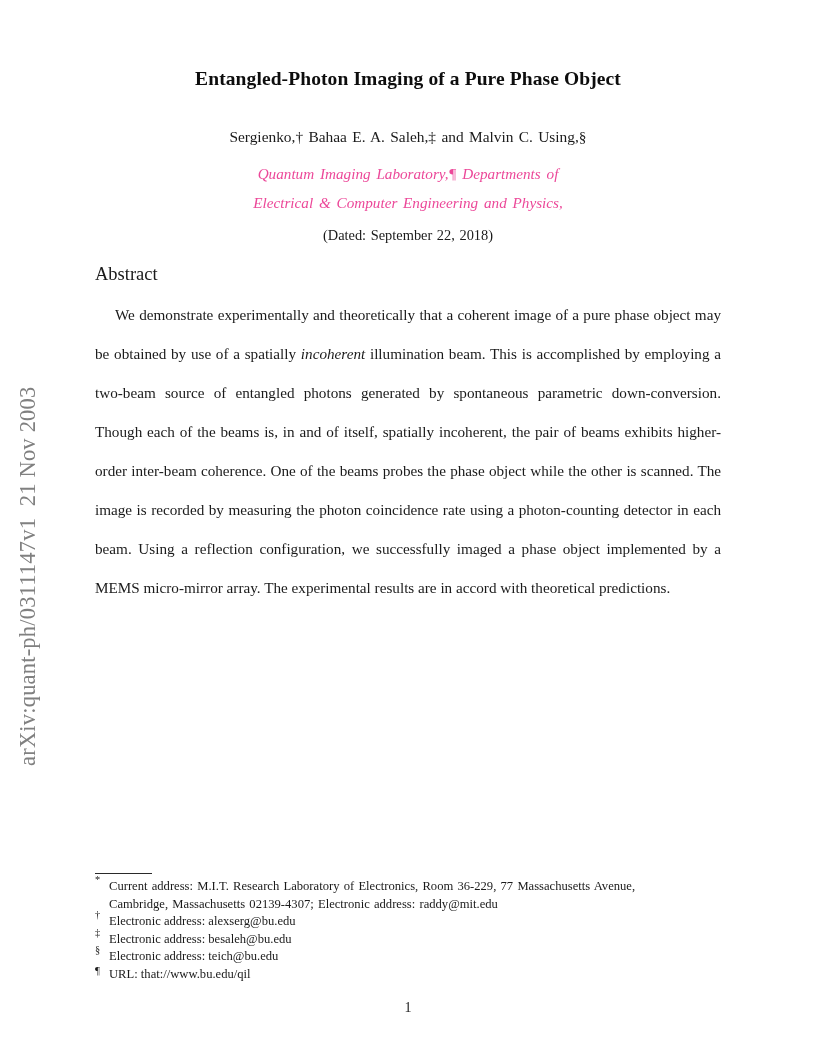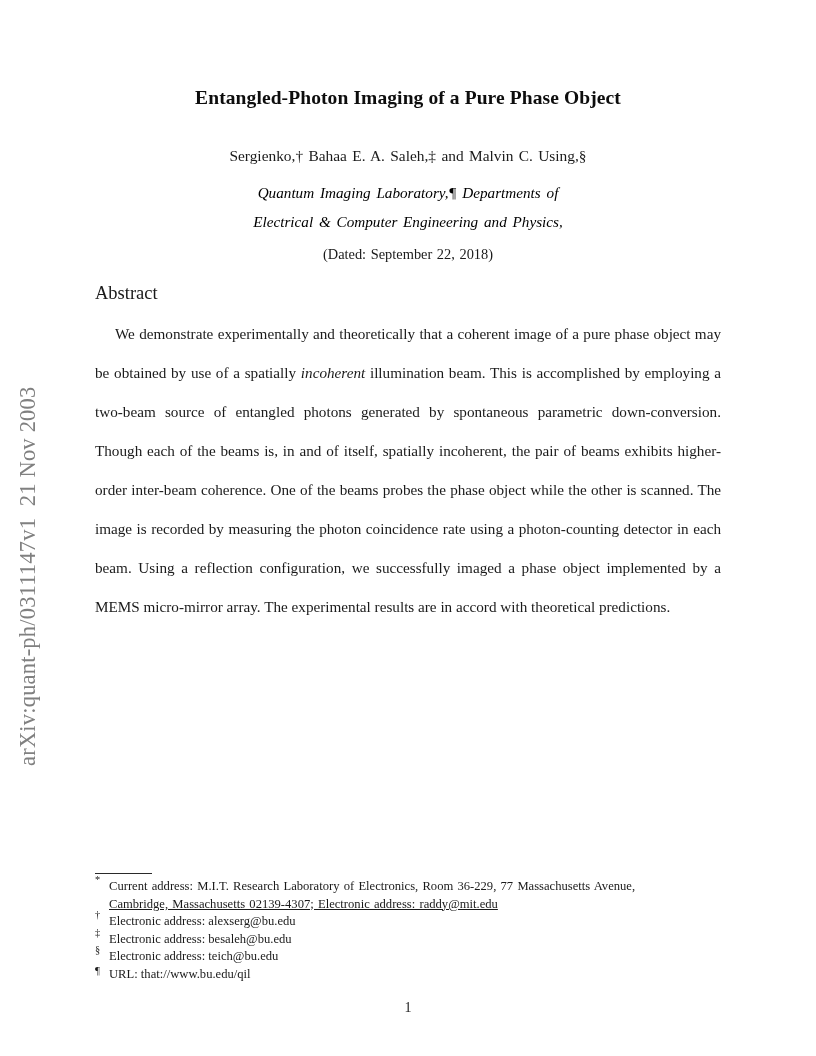--- a/index.html
+++ b/index.html
@@ -45,21 +45,21 @@
   
   .content {
     position: absolute;
     left: 95px;
     top: 0;
     width: 626px;
   }
 
   .title {
     margin: 0;
-    padding-top: 87px;
+    padding-top: 68px;
     text-align: center;
     font-size: 19.5px;
     font-weight: bold;
     letter-spacing: 0.1px;
     color: #0d0d0d;
   }
 
   .authors {
     margin-top: 32px;
     text-align: center;
@@ -69,21 +69,21 @@
     word-spacing: 1.5px;
   }
   .authors .ln { display: block; }
 
   .affil {
     margin-top: 8px;
     text-align: center;
     font-style: italic;
     font-size: 15.2px;
     line-height: 29px;
-    color: #000000;
+    color: #ec4899;
     word-spacing: 2px;
   }
   .affil .ln { display: block; }
 
   .dated {
     margin-top: 10px;
     text-align: center;
     font-size: 14.4px;
     color: #1a1a1a;
     word-spacing: 1px;
@@ -141,21 +141,21 @@
     left: 0;
     top: -0.30em;
     font-size: 0.82em;
     line-height: 1;
   }
   .fn .mk.big {
     top: -0.08em;
     font-size: 0.86em;
   }
   .fn-wide { text-align: justify; word-spacing: 1.1px; }
-  .fn-cont { display: block; text-decoration: underline; }
+  .fn-cont { display: block; }
 
   .pageno {
     position: absolute;
     left: 0;
     top: 1000px;
     width: 816px;
     text-align: center;
     font-size: 14px;
     color: #1a1a1a;
   }

